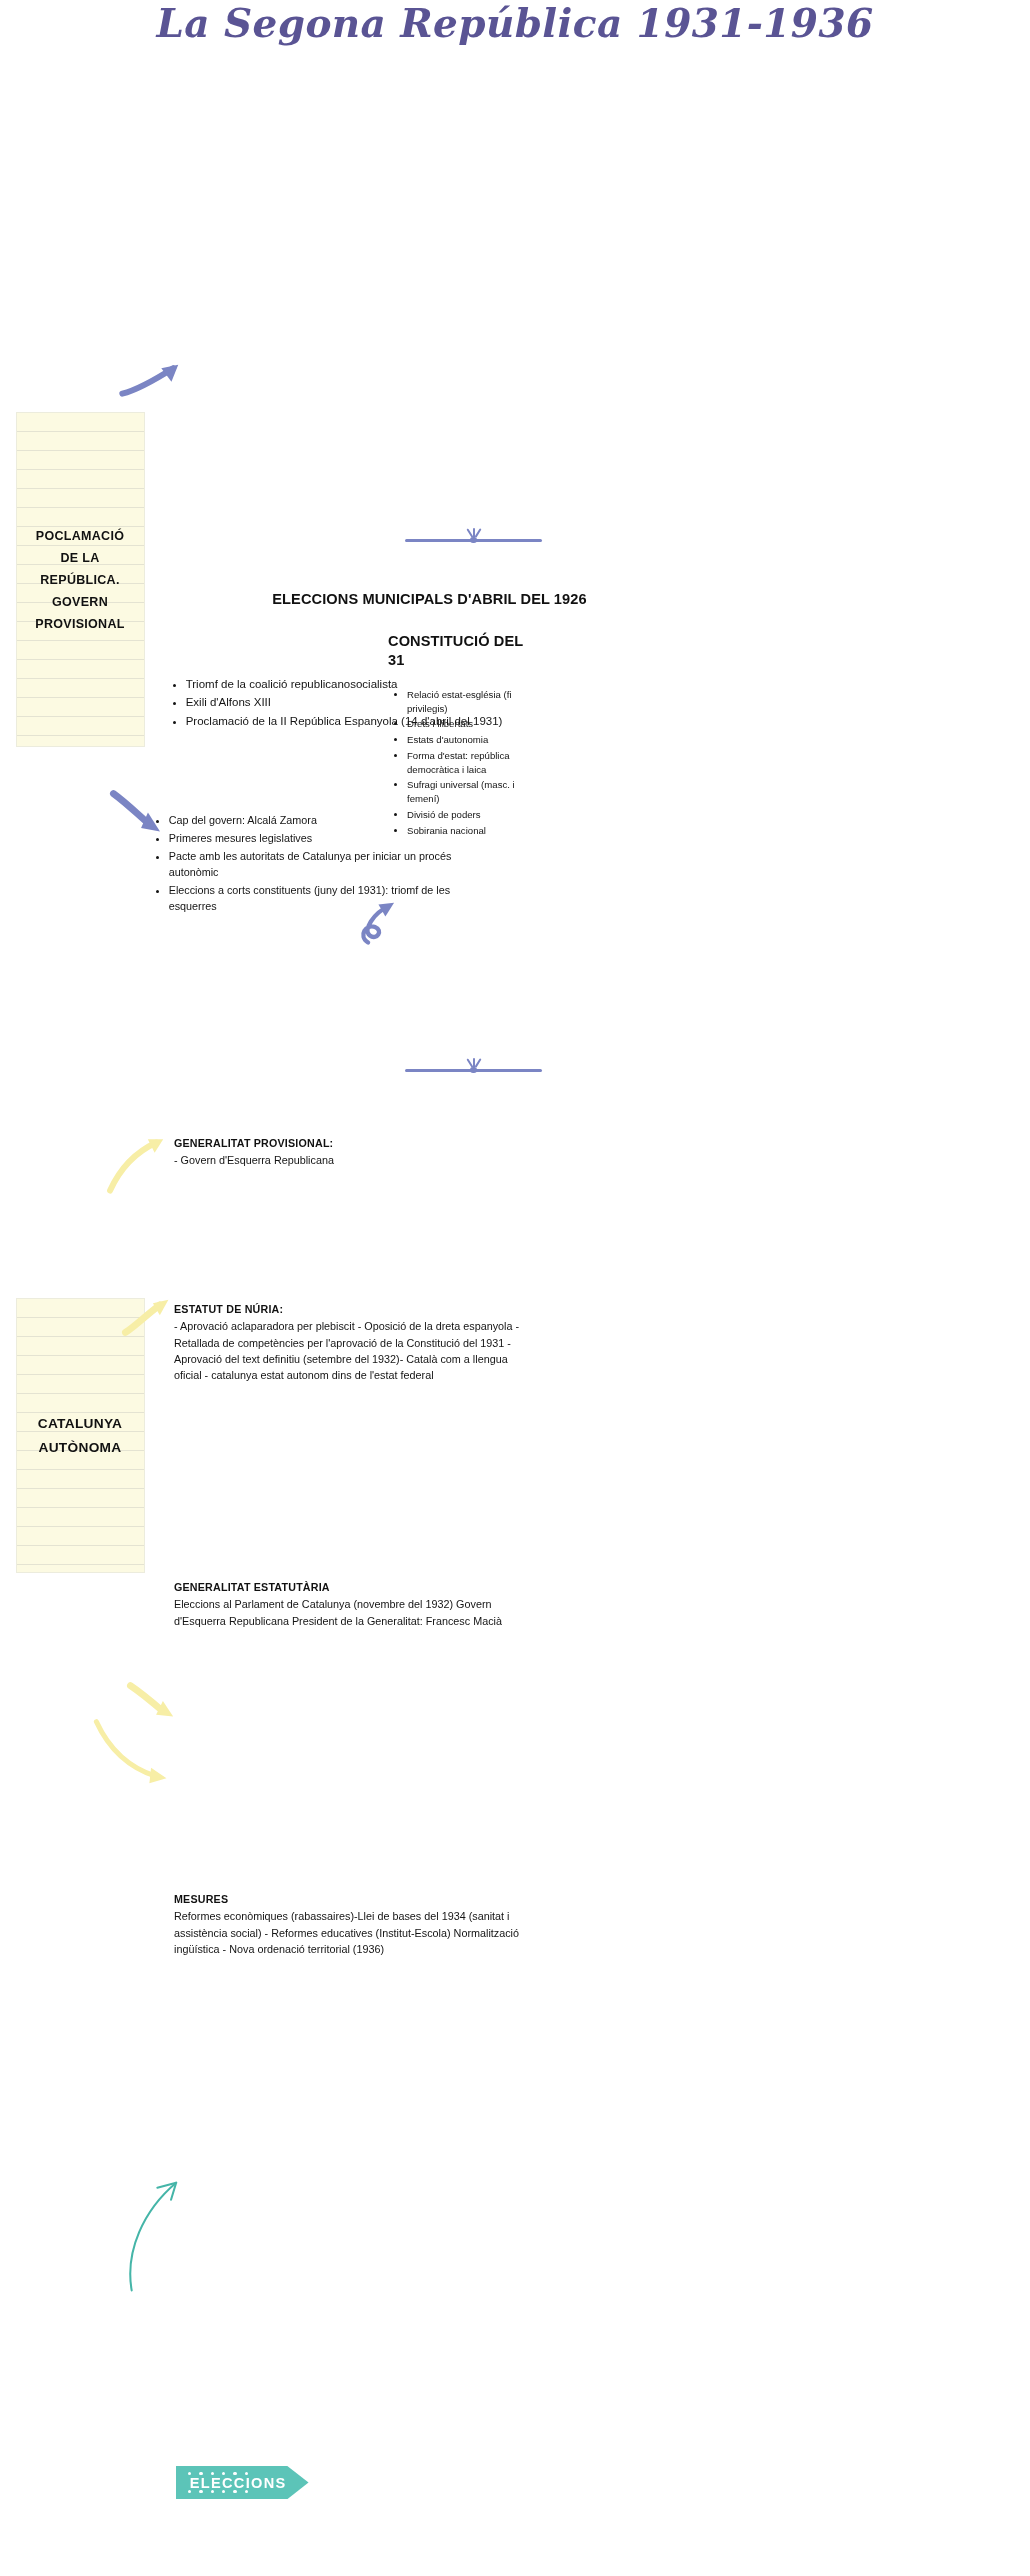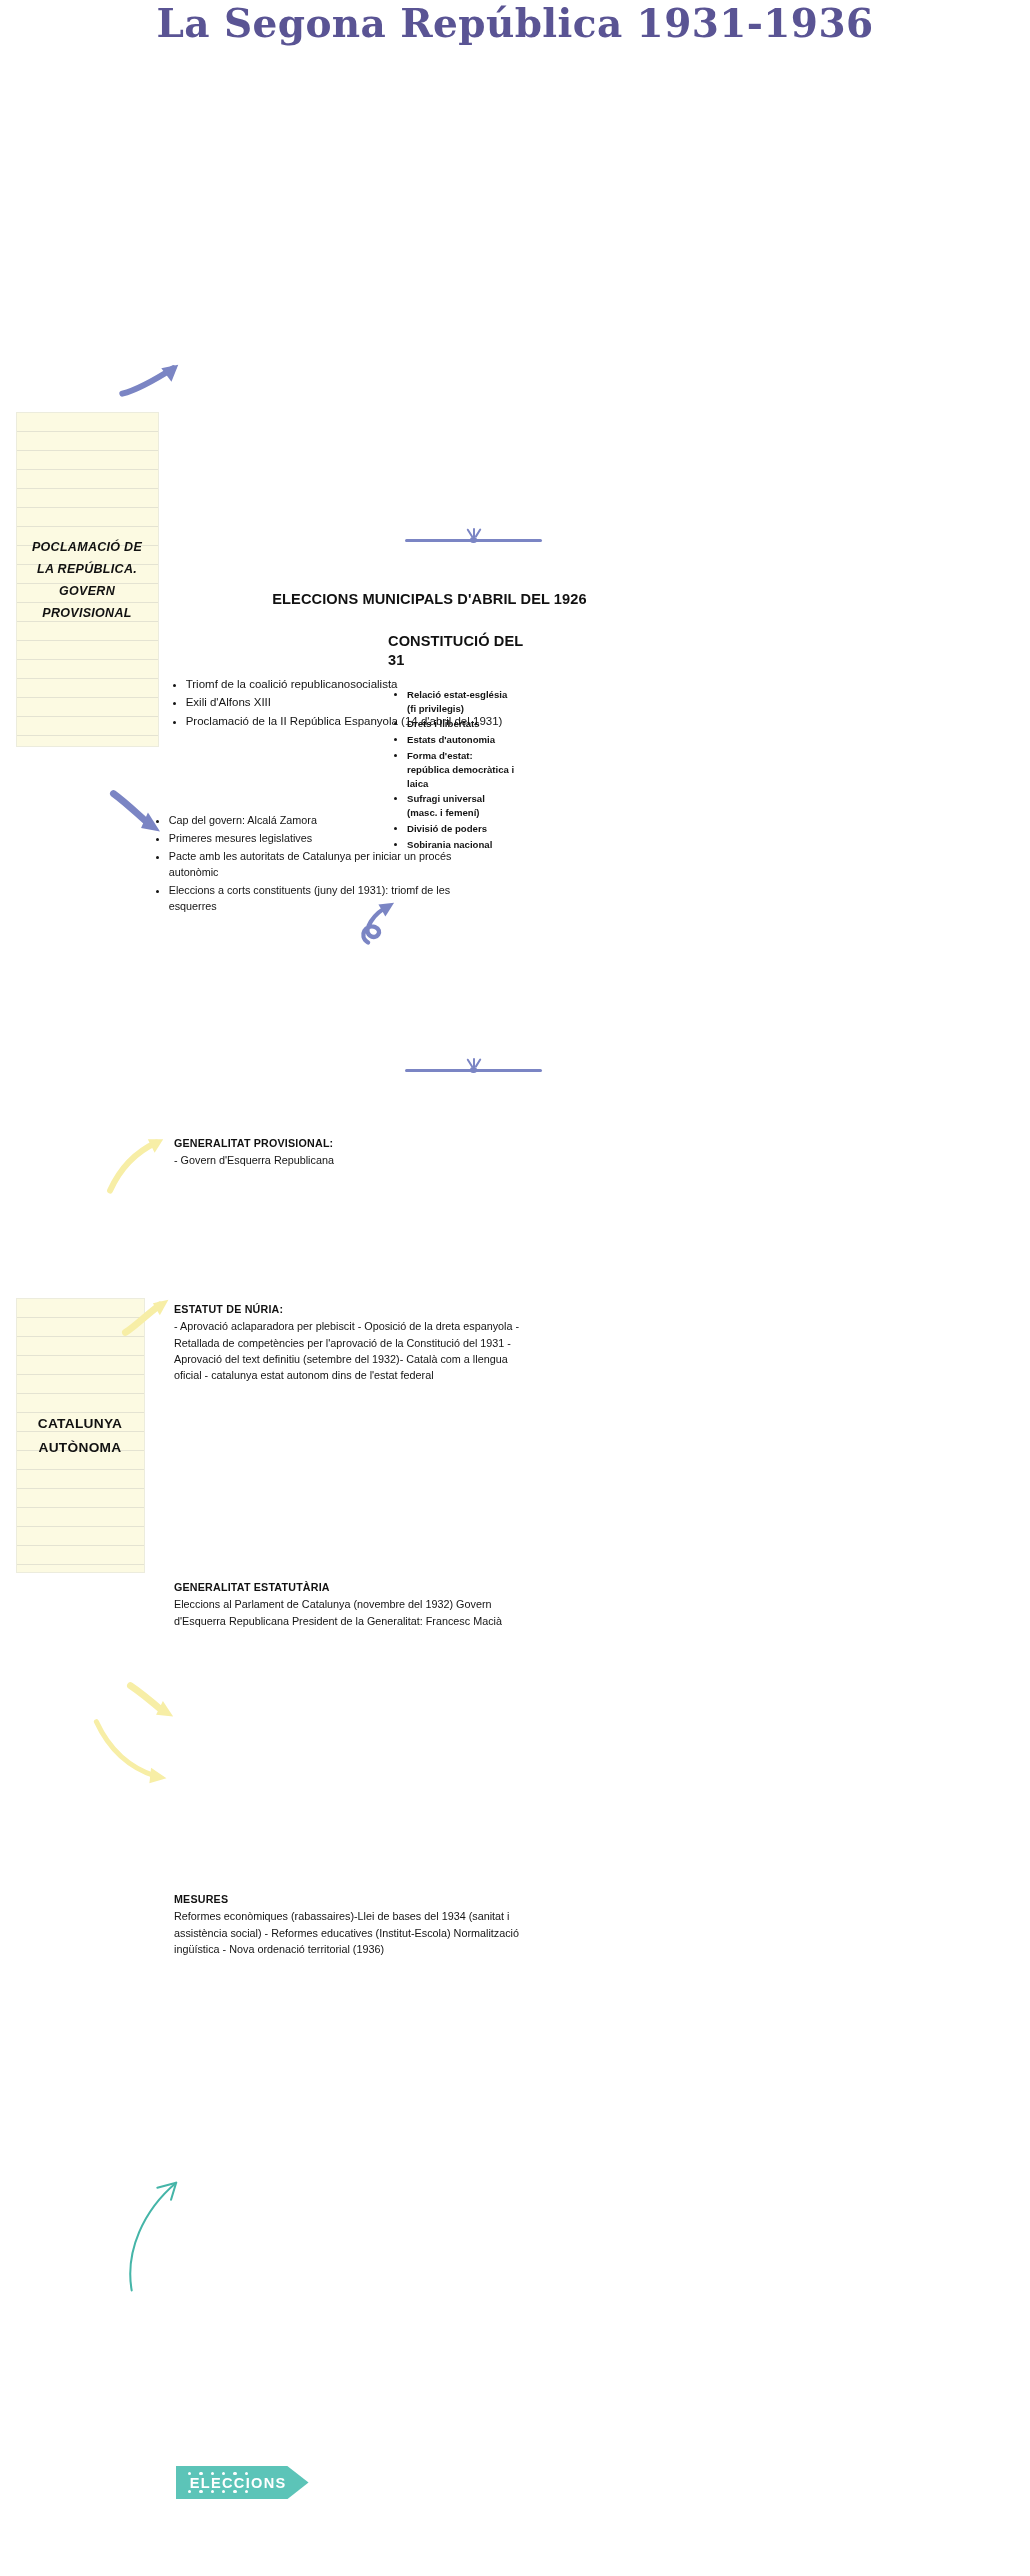--- a/index.html
+++ b/index.html
@@ -11,20 +11,21 @@
     font-family:"Liberation Sans", sans-serif;
     color:#131313;
     overflow:hidden;
   }
 
   
   .page-title {
     position:absolute; left:0; top:8.6px; width:1030px;
     text-align:center;
     font-family:"DejaVu Serif", serif;
+    font-style:italic;
     font-weight:700;
     font-size:39px;
     letter-spacing:0.4px;
     color:#5a5494;
     transform:skewX(-6deg);
   }
 
   
   .label-card {
     position:absolute;
@@ -112,21 +113,21 @@
   }
 
   
   .arrow { position:absolute; }
   .arrow svg { display:block; overflow:visible; }
 </style>
 </head>
 <body>
 <div style="position: absolute; left: 0px; top: 0px; width: 1030px; height: 1288px; transform: scale(1, 2); transform-origin: 0px 0px;">
     <div class="page-title" style="transform: scale(1, 0.5); transform-origin: left top; top: 0px;">La Segona República 1931-1936</div>
-    <div class="label-card" style="left: 15.5px; top: 206px; width: 143px; height: 335px; transform: scale(1, 0.5); transform-origin: left top; font-style: italic;">
+    <div class="label-card" style="left: 15.5px; top: 206px; width: 129px; height: 335px; transform: scale(1, 0.5); transform-origin: left top;">
   <div class="lbl">POCLAMACIÓ DE LA REPÚBLICA. GOVERN PROVISIONAL</div>
 </div>
     <div class="arrow" style="left: 120px; top: 179px; transform: scale(1, 0.5); transform-origin: left top;">
   <svg width="69" height="39" viewBox="0 0 80 46">
     <path d="M2 42 C18 38, 40 26, 62 12" stroke="#7b85c4" stroke-width="7" fill="none" stroke-linecap="round"></path>
     <path d="M68 8 L48 12 L60 28 Z" fill="#7b85c4"></path>
   </svg>
 </div>
     <div class="blk" style="left: 172px; top: 295px; width: 515px; transform: scale(1, 0.5); transform-origin: left top;">
   <div class="h-main h-center">ELECCIONS MUNICIPALS D'ABRIL DEL 1926</div>
@@ -174,21 +175,21 @@
   <div class="spark">
         <i class="l"></i>
         <i></i>
         <i class="r"></i>
       </div>
   <div class="dot"></div>
 </div>
     <div class="blk" style="left: 388px; top: 316px; width: 155px; transform: scale(1, 0.5); transform-origin: left top;">
   <div class="h-main">CONSTITUCIÓ DEL 31</div>
 </div>
-    <div class="blk" style="left: 395px; top: 343px; width: 120px; transform: scale(1, 0.5); transform-origin: left top; font-weight: bold;">
+    <div class="blk" style="left: 395px; top: 343px; width: 120px; transform: scale(1, 0.5); transform-origin: left top;">
   <ul class="bul tight body-txt sm">
     <li>Relació estat-església (fi privilegis)</li>
     <li>Drets i llibertats</li>
     <li>Estats d'autonomia</li>
     <li>Forma d'estat: república democràtica i laica</li>
     <li>Sufragi universal (masc. i femení)</li>
     <li>Divisió de poders</li>
     <li>Sobirania nacional</li>
   </ul>
 </div>

